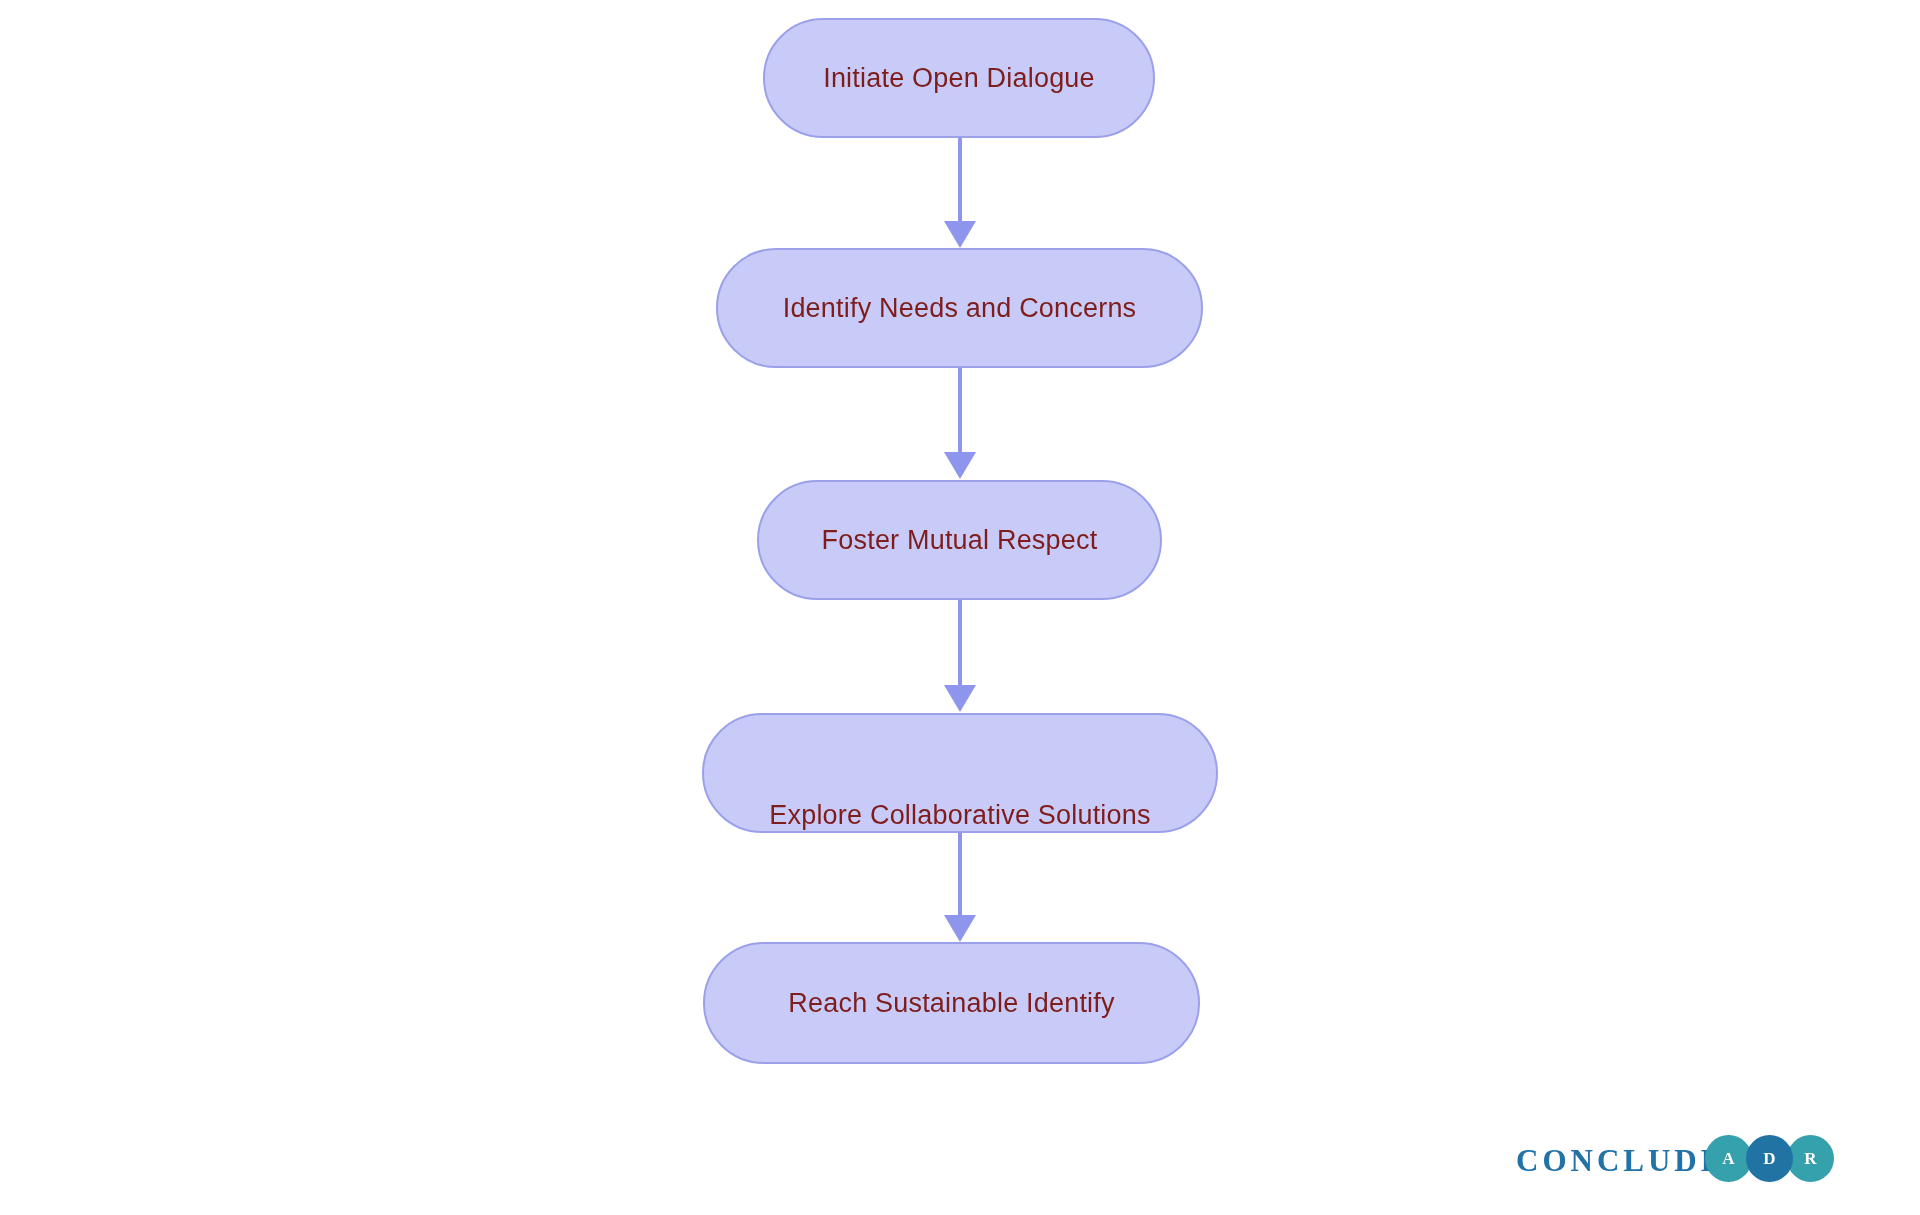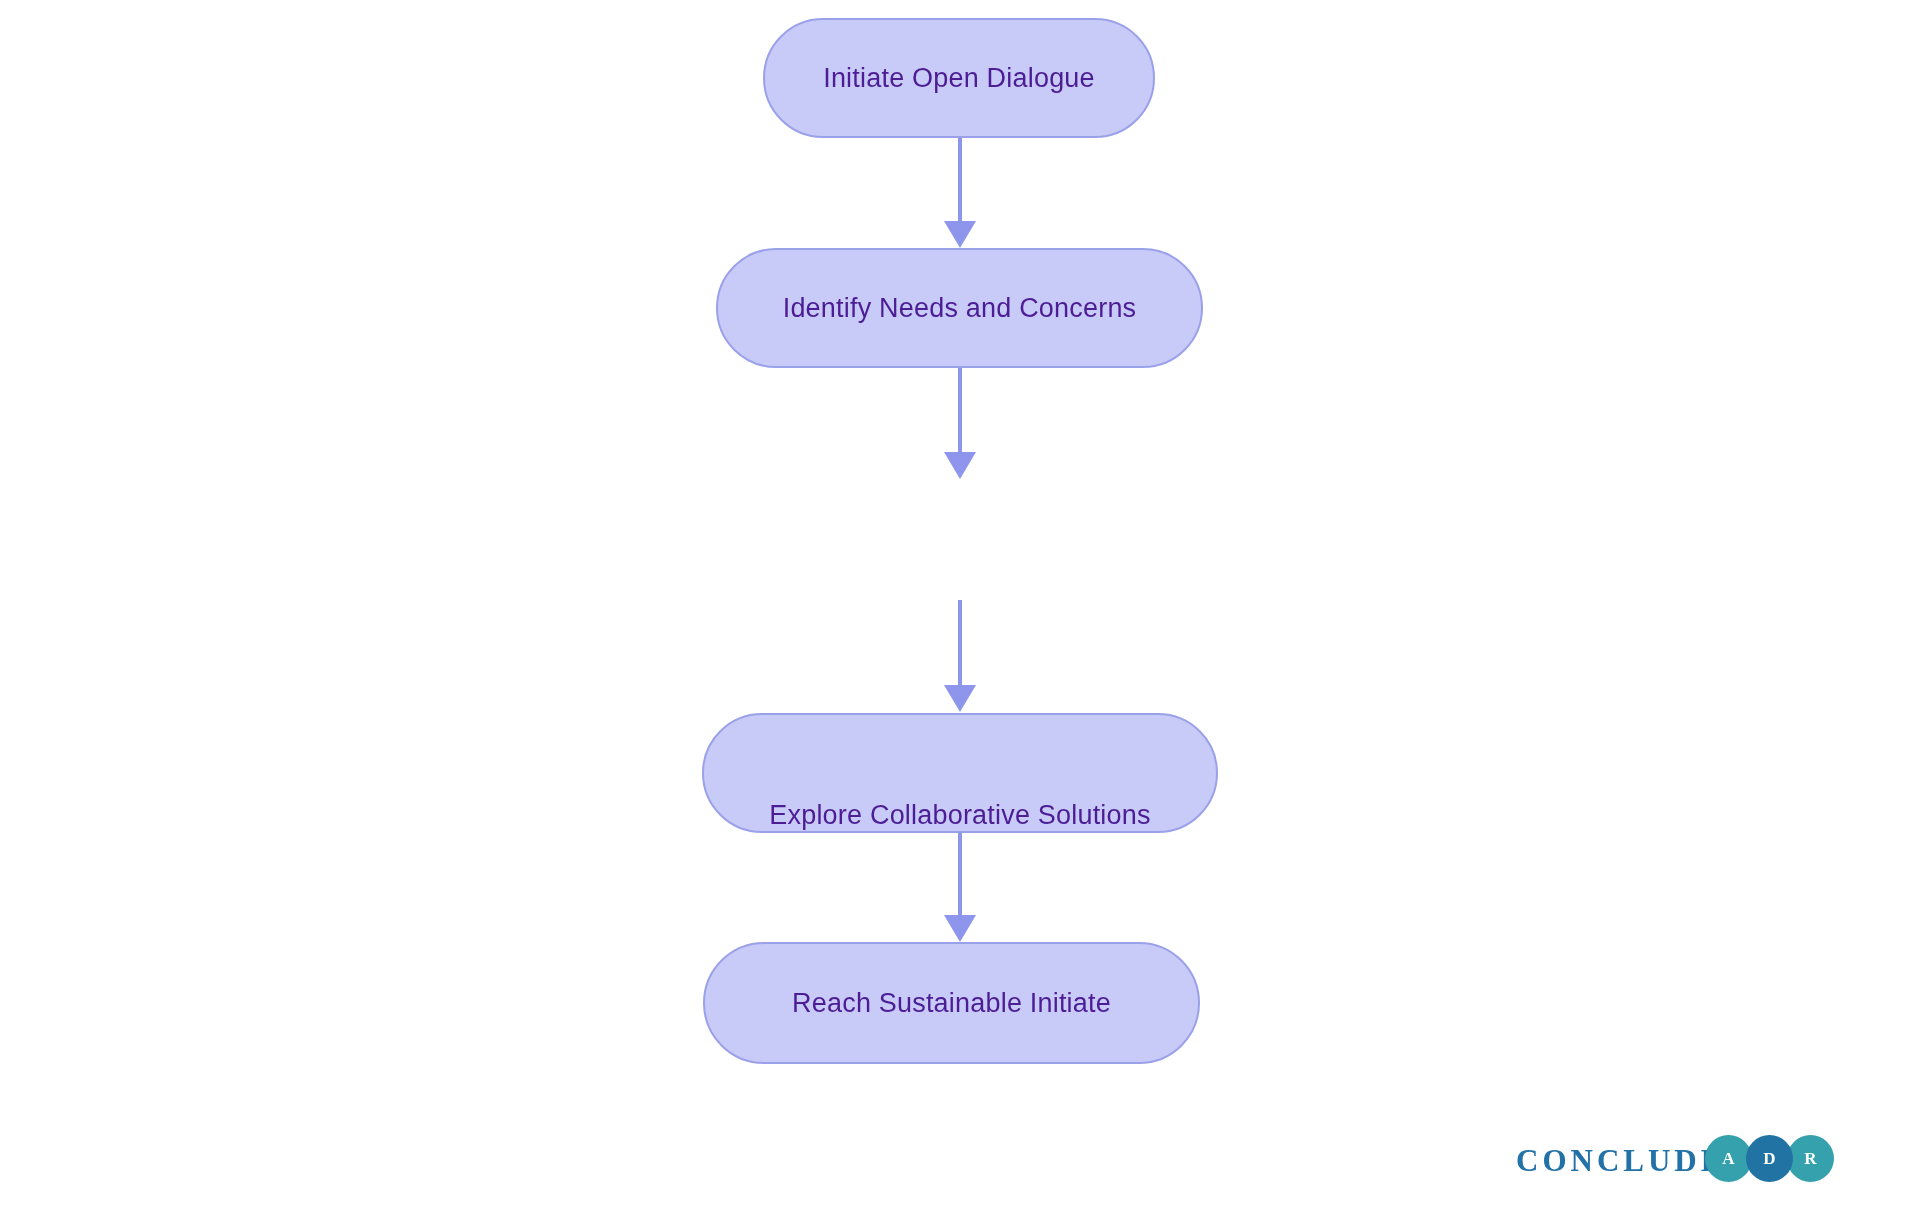--- a/index.html
+++ b/index.html
@@ -21,21 +21,21 @@
     position: absolute;
     box-sizing: border-box;
     background: #c8cbf7;
     border: 2px solid #9aa1ea;
     border-radius: 61px;
     display: flex;
     align-items: center;
     justify-content: center;
   }
   .flow-node .node-label {
-    color: #4c1d95;
+    color: #7f1d1d;
     font-size: 27px;
     font-weight: 400;
     letter-spacing: 0.2px;
     white-space: nowrap;
   }
 
   
   .flow-arrow { position: absolute; }
   .arrow-line {
     position: absolute;
@@ -106,37 +106,40 @@
 
   <div class="flow-node" style="left:716px; top:248px; width:487px; height:120px;align-items:center;">
     <span class="node-label">Identify Needs and Concerns</span>
   </div>
 
   <div class="flow-arrow">
     <div class="arrow-line" style="left:958px; top:368px; height:84px;"></div>
     <div class="arrow-head" style="left:944px; top:452px;"></div>
   </div>
 
+  <div class="flow-node" style="left:757px; top:480px; width:405px; height:120px;">
+    <span class="node-label">Foster Mutual Respect</span>
+  </div>
 
   <div class="flow-arrow">
     <div class="arrow-line" style="left:958px; top:600px; height:85px;"></div>
     <div class="arrow-head" style="left:944px; top:685px;"></div>
   </div>
 
   <div class="flow-node" style="left:702px; top:713px; width:516px; height:120px;align-items:flex-end;">
     <span class="node-label">Explore Collaborative Solutions</span>
   </div>
 
   <div class="flow-arrow">
     <div class="arrow-line" style="left:958px; top:833px; height:82px;"></div>
     <div class="arrow-head" style="left:944px; top:915px;"></div>
   </div>
 
   <div class="flow-node" style="left:703px; top:942px; width:497px; height:122px;">
-    <span class="node-label">Reach Sustainable Initiate</span>
+    <span class="node-label">Reach Sustainable Identify</span>
   </div>
 
   <div class="logo">
     <span class="logo-wordmark">CONCLUDE</span>
     <div class="logo-badge badge-teal badge-a">
       <span>A</span>
     </div>
     <div class="logo-badge badge-blue badge-d">
       <span>D</span>
     </div>

